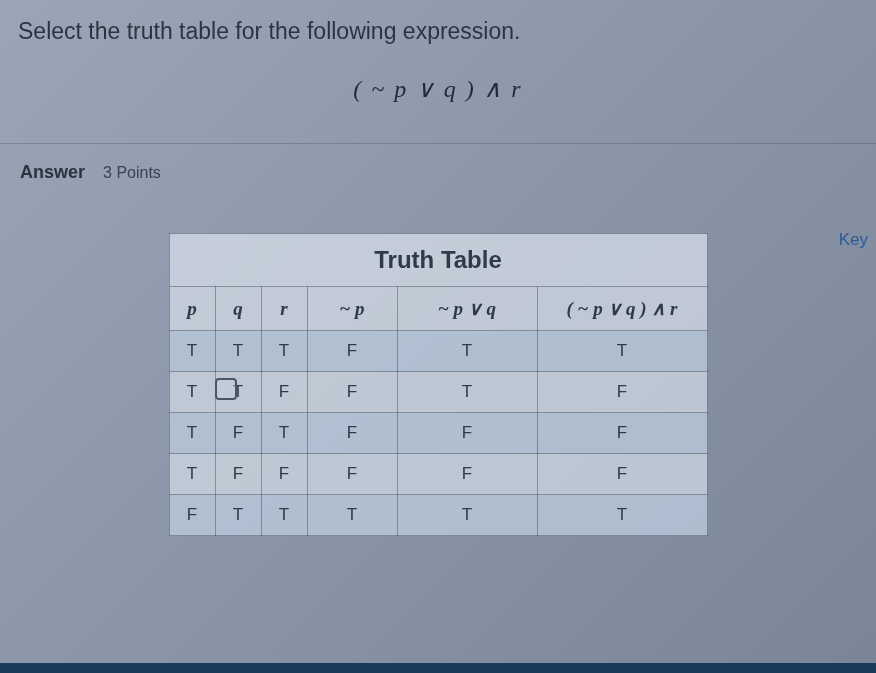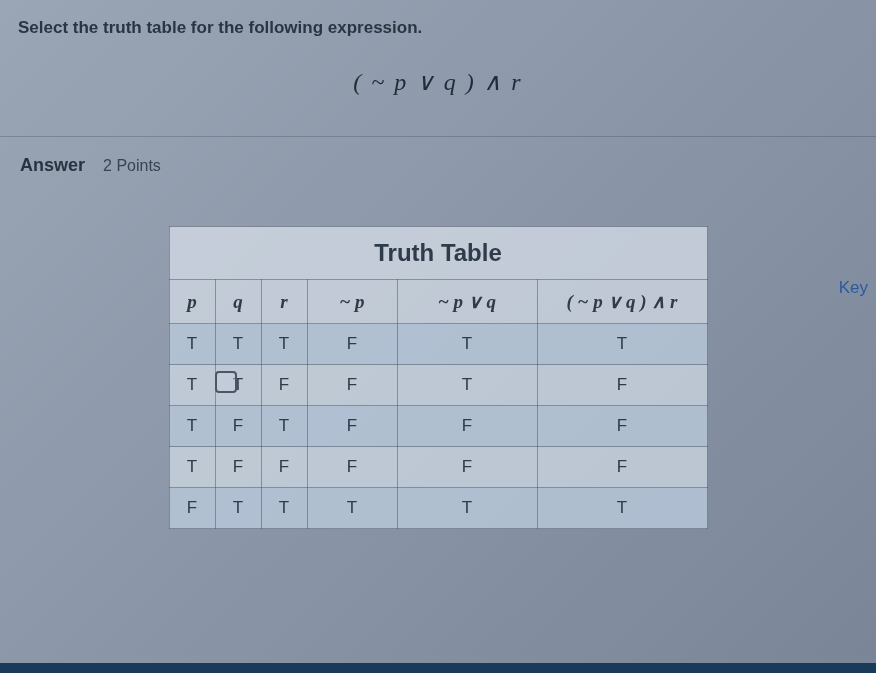--- a/index.html
+++ b/index.html
@@ -11,22 +11,22 @@
       font-family: Arial, Helvetica, sans-serif;
       background: linear-gradient(135deg, #9aa5b5 0%, #8a96a8 50%, #7a8598 100%);
       width: 876px;
       height: 673px;
       overflow: hidden;
       position: relative;
       color: #2a3340;
     }
     .question-text {
       padding: 18px 20px 10px 18px;
-      font-size: 17px;
-      font-weight: 700;
+      font-size: 23px;
+      font-weight: 400;
       color: #2b3442;
     }
     .expression-wrap {
       text-align: center;
       padding: 20px 0 30px 0;
     }
     .expression {
       font-family: 'Times New Roman', serif;
       font-size: 24px;
       font-style: italic;
@@ -53,21 +53,20 @@
       font-size: 16px;
       color: #3a4352;
     }
     .key-label {
       position: absolute;
       right: 8px;
       top: 230px;
       color: #2b5a9c;
       font-size: 17px;
       font-weight: 500;
-      margin-top: 48px;
     }
     .table-region {
       display: flex;
       align-items: center;
       justify-content: center;
       padding-top: 40px;
       position: relative;
     }
     .radio-mark {
       position: absolute;
@@ -130,21 +129,21 @@
 <div class="question-text">Select the truth table for the following expression.</div>
 
 <div class="expression-wrap">
   <span class="expression">( ~ p ∨ q ) ∧ r</span>
 </div>
 
 <div class="divider"></div>
 
 <div class="answer-row">
   <span class="answer-label">Answer</span>
-  <span class="points">2 Points</span>
+  <span class="points">3 Points</span>
 </div>
 
 <span class="key-label">Key</span>
 
 <div class="table-region">
   <div class="radio-mark"></div>
   <table class="truth">
     <thead>
       <tr class="title-row">
         <th colspan="6">Truth Table</th>

